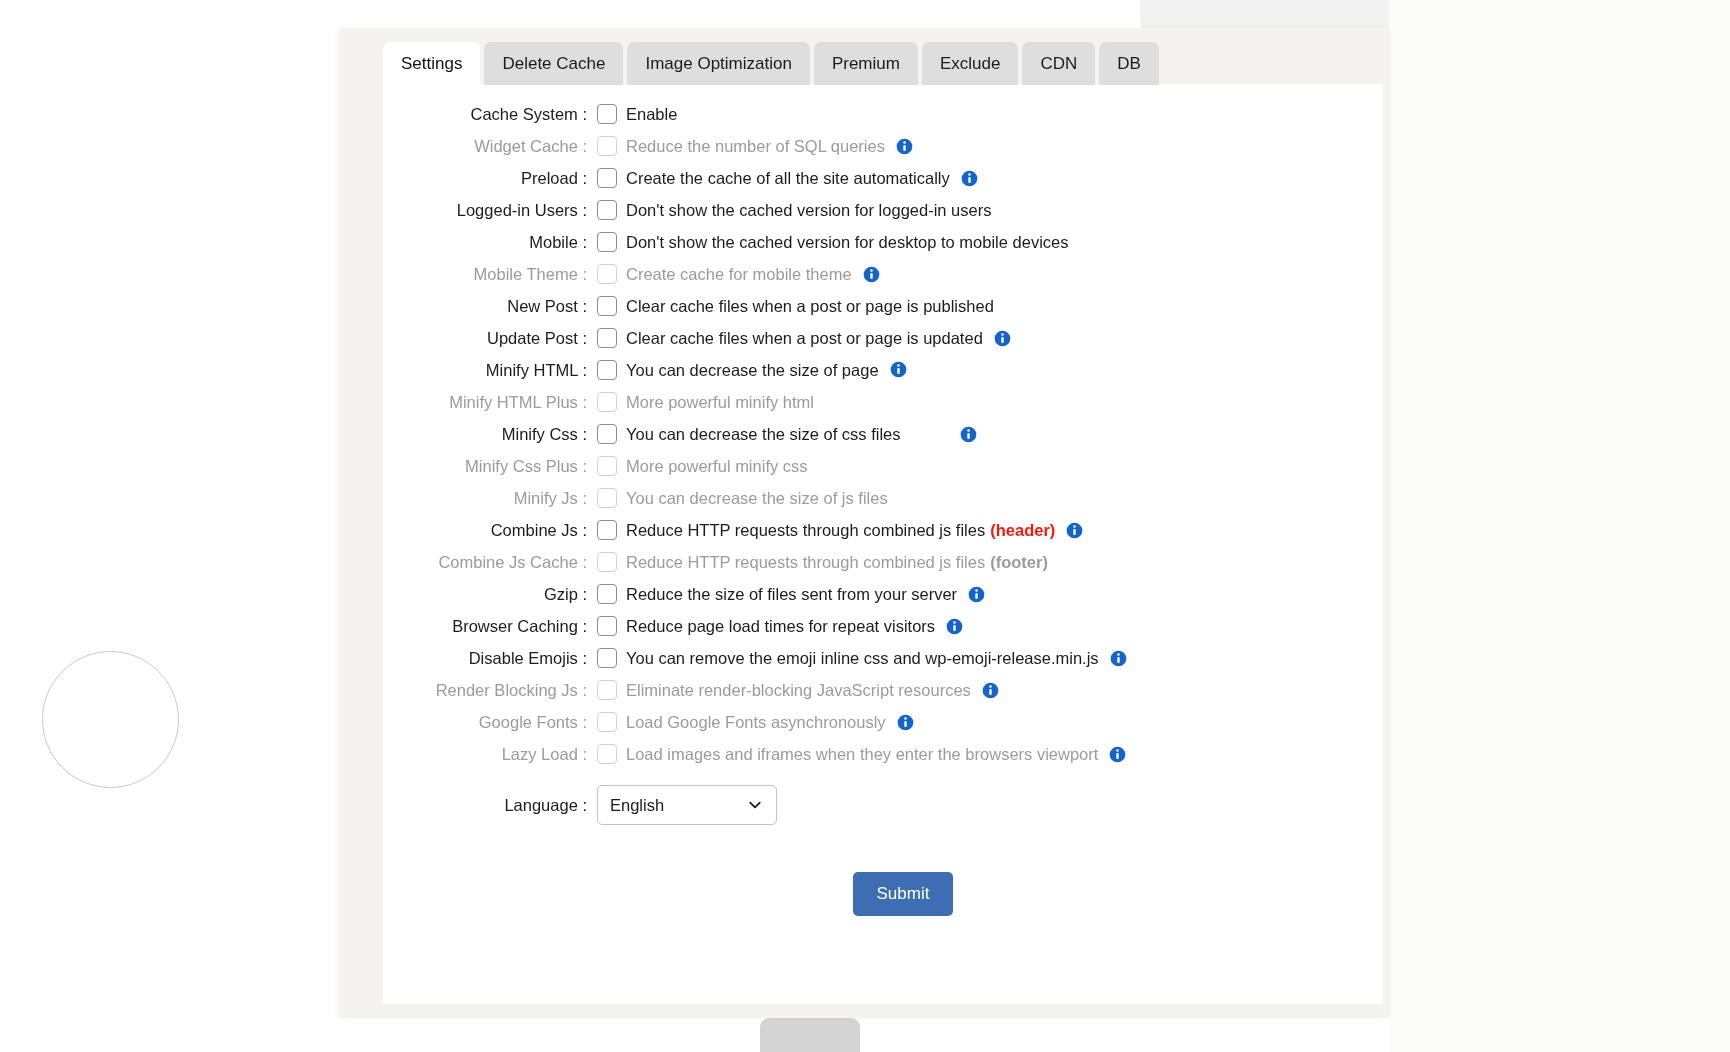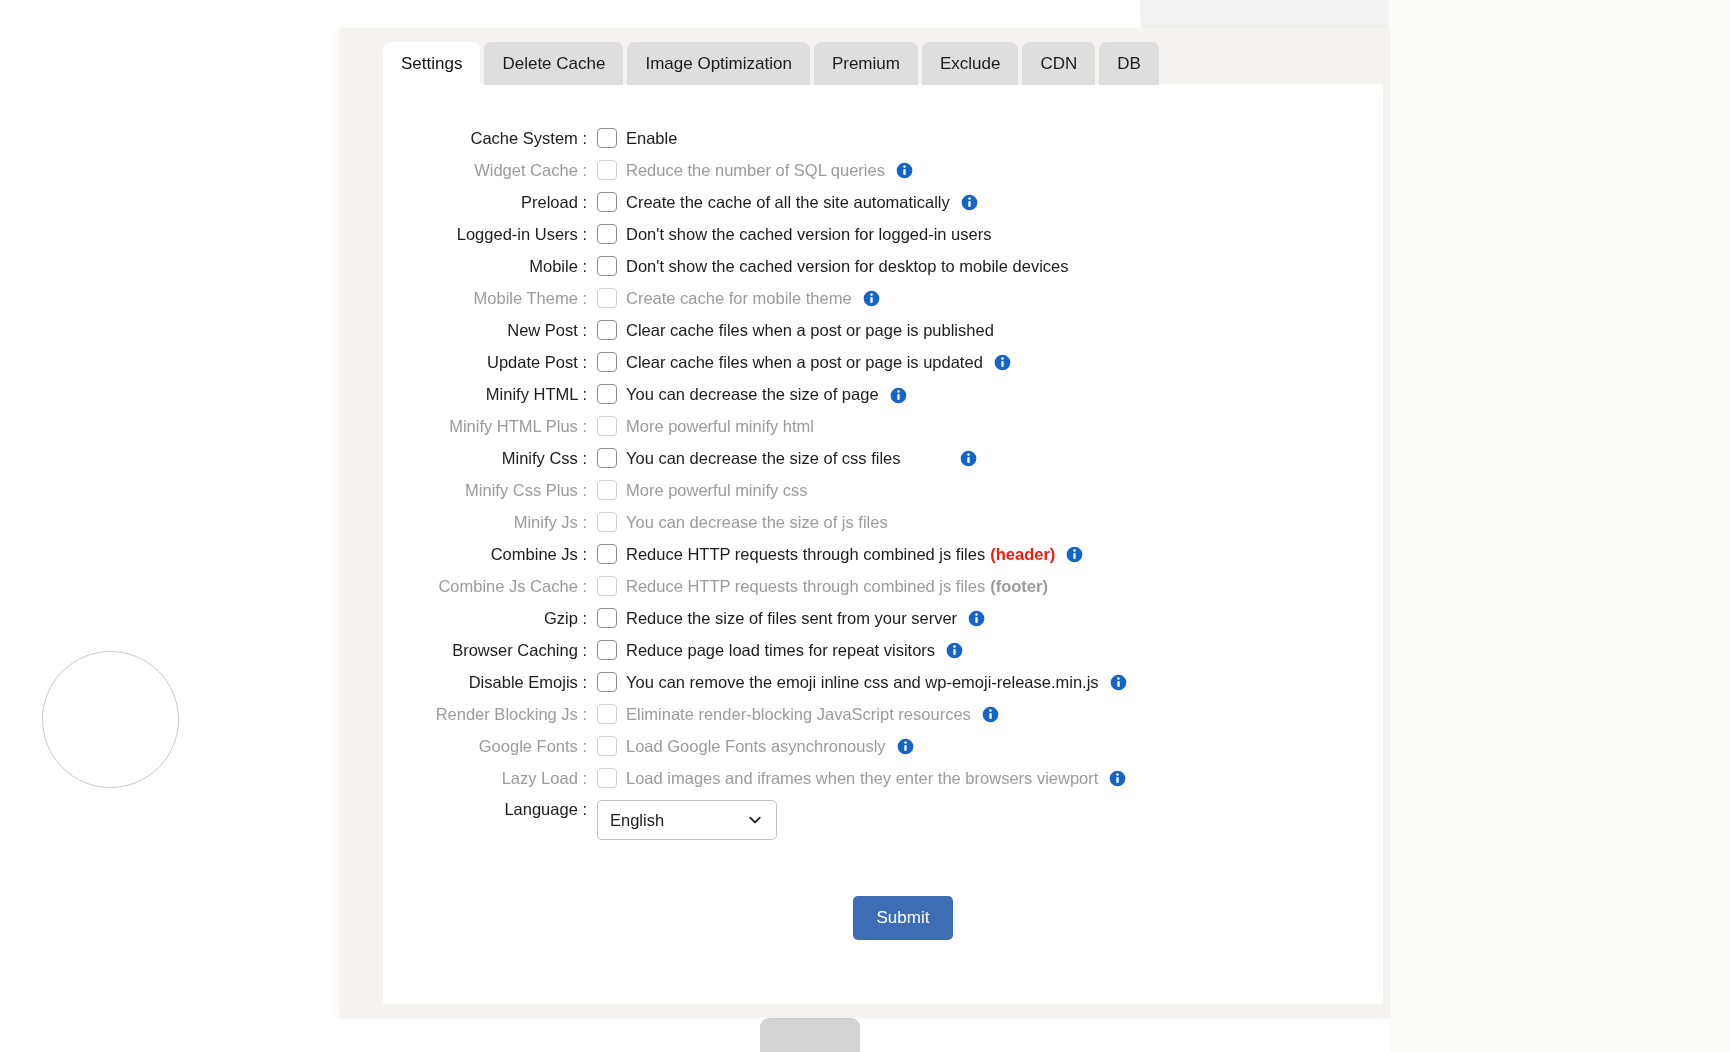--- a/index.html
+++ b/index.html
@@ -101,21 +101,20 @@
     left: 22px; top: 56px;
     width: 1000px; height: 920px;
     background: #ffffff;
   }
 
   
   #form {
     position: absolute;
     left: 0; top: 14px;
     width: 1000px;
-    margin-top: 24px;
   }
   .row {
     display: flex;
     align-items: center;
     height: 32px;
     margin: 0;
   }
   .row-label {
     width: 214px;
     text-align: right;
@@ -158,20 +157,21 @@
     display: inline-block;
     width: 17px; height: 17px;
     margin-left: 11px;
     vertical-align: -3px;
     cursor: pointer;
   }
 
   
   .lang-row {
     display: flex;
+    align-items: center;
     height: 58px;
     margin-top: 6px;
   }
   .select-box {
     position: relative;
     width: 180px; height: 40px;
     border: 1px solid #c2c2c2;
     border-radius: 5px;
     background: #ffffff;
     display: flex;
@@ -304,21 +304,21 @@
                 <svg viewBox="0 0 20 20" width="17" height="17" class="info-icon">
                   <circle cx="10" cy="10" r="9.2" fill="#1565c8"></circle>
                   <circle cx="10" cy="5.4" r="1.5" fill="#ffffff"></circle>
                   <rect x="8.6" y="8.2" width="2.8" height="7.2" rx="1.2" fill="#ffffff"></rect>
                 </svg>
               </div>
             </div>
             <div class="row">
               <div class="row-label">Minify HTML :</div>
               <div class="cbox"></div>
-              <div style="display: flex; align-items: flex-end;">
+              <div style="display: flex; align-items: flex-start;">
                 <span class="row-desc">You can decrease the size of page</span>
                 <svg viewBox="0 0 20 20" width="17" height="17" class="info-icon">
                   <circle cx="10" cy="10" r="9.2" fill="#1565c8"></circle>
                   <circle cx="10" cy="5.4" r="1.5" fill="#ffffff"></circle>
                   <rect x="8.6" y="8.2" width="2.8" height="7.2" rx="1.2" fill="#ffffff"></rect>
                 </svg>
               </div>
             </div>
             <div class="row disabled">
               <div class="row-label">Minify HTML Plus :</div>

